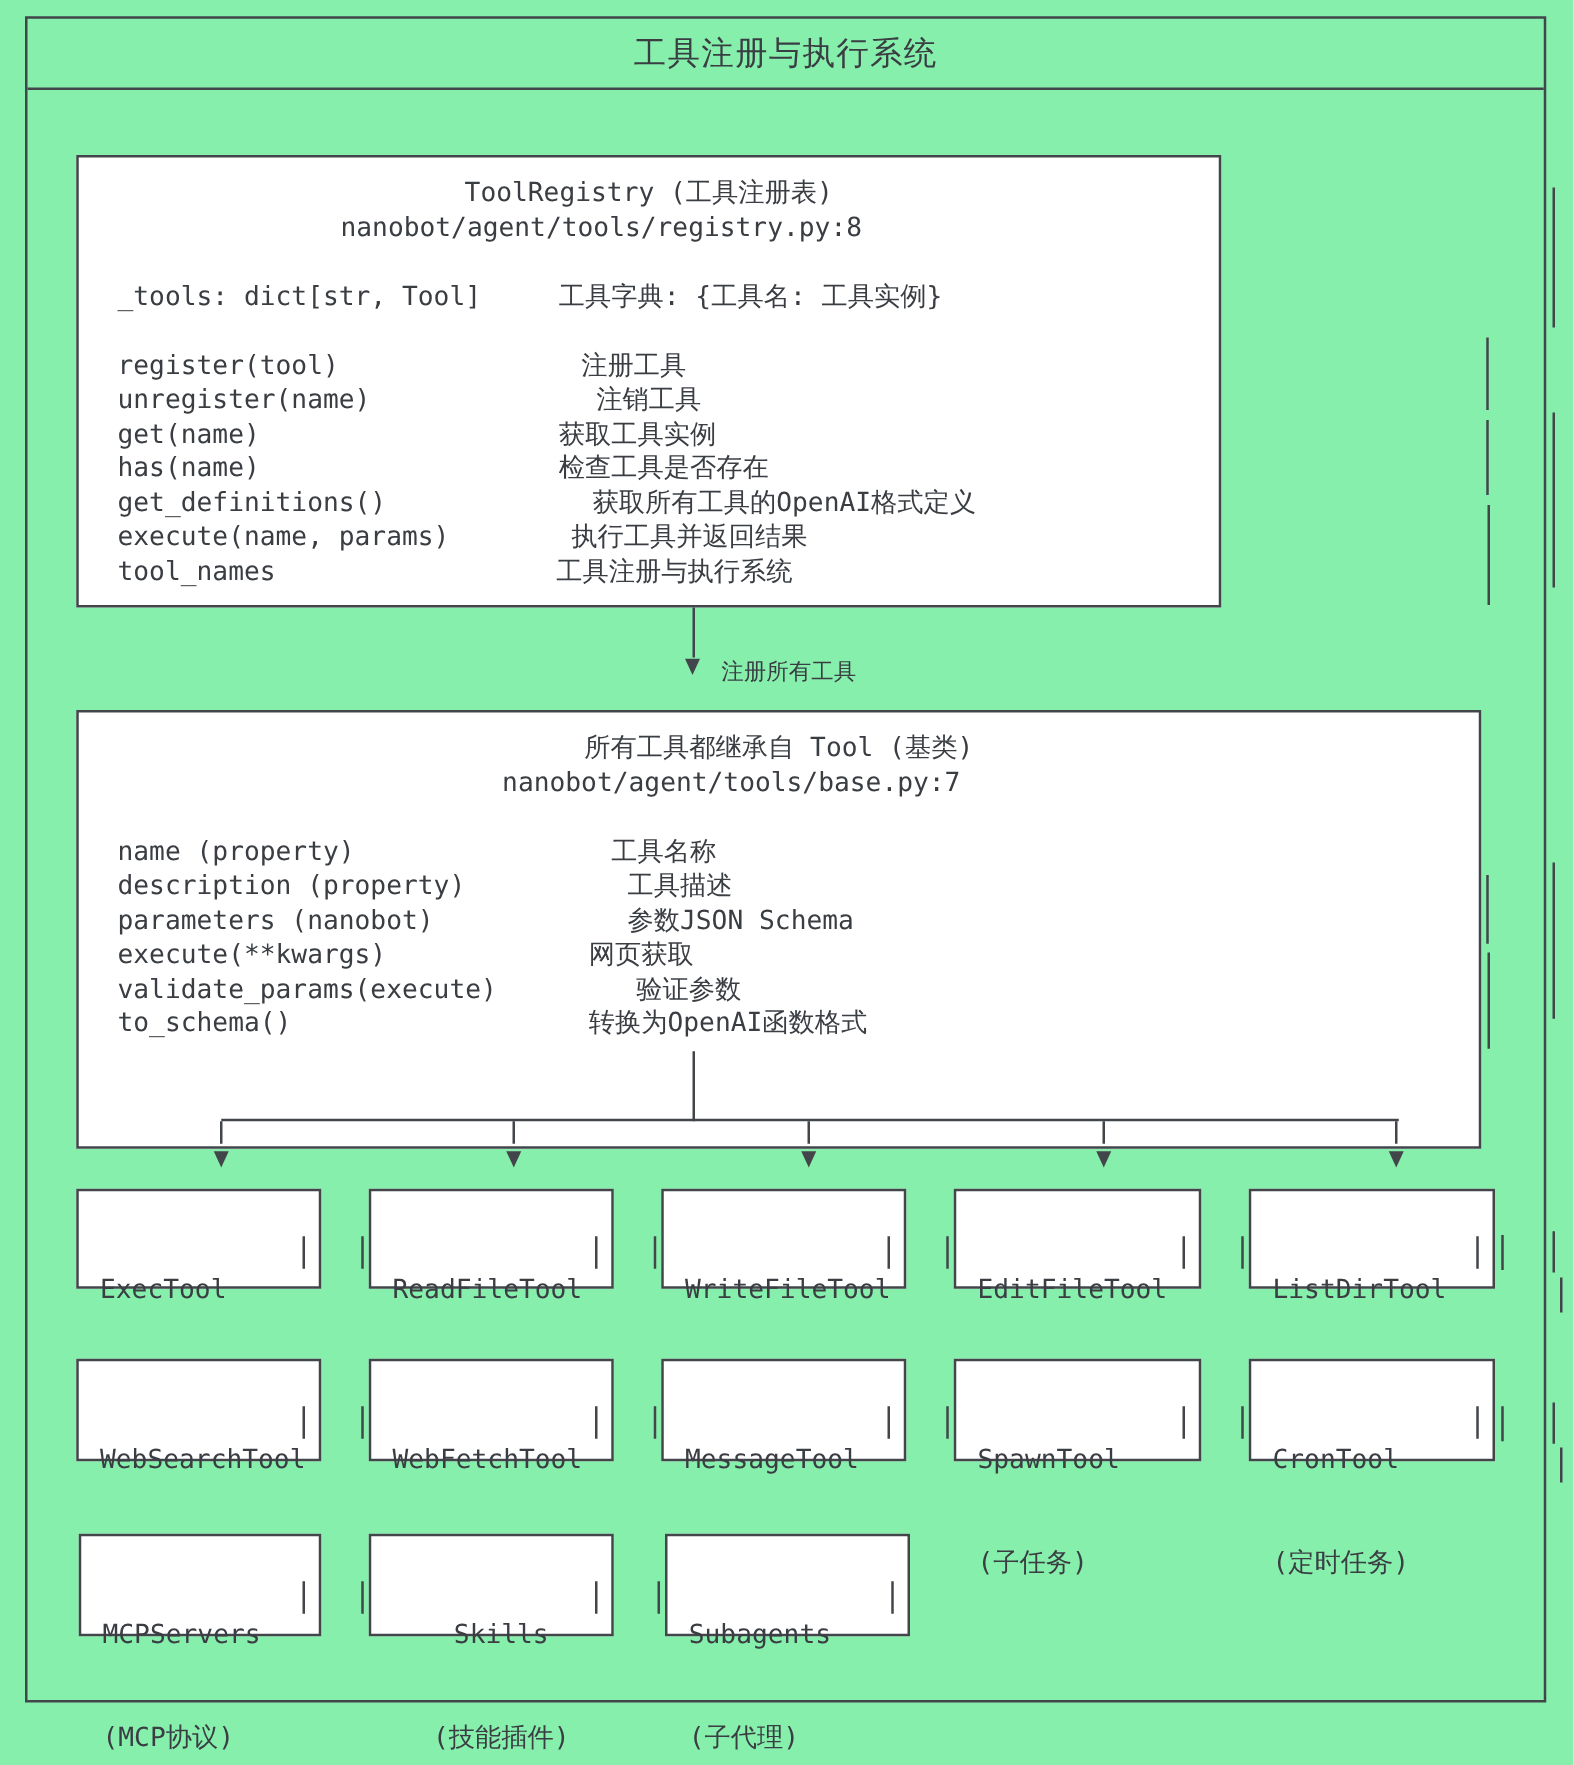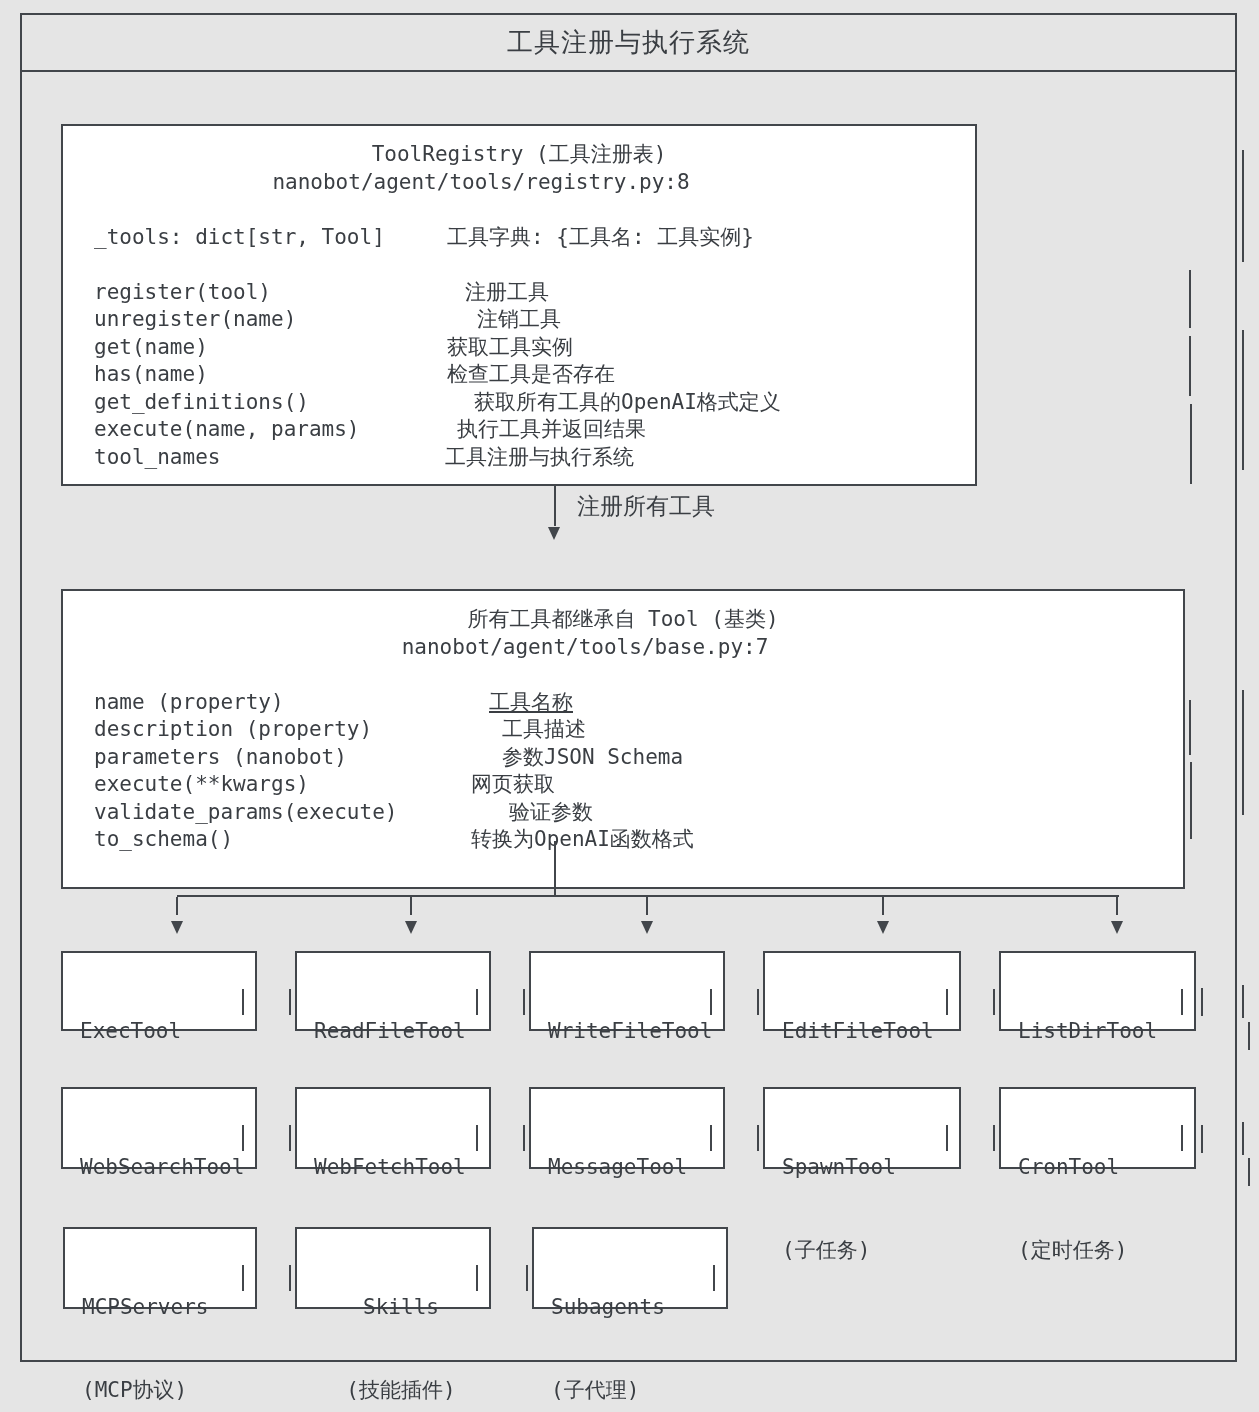--- a/index.html
+++ b/index.html
@@ -1,60 +1,60 @@
 <!DOCTYPE html>
 <html><head>
 <meta charset="utf-8">
 <style>
   :root{
     --stroke:#42464b;
     --text:#3a3e43;
   }
   html,body{margin:0;padding:0;background:#ffffff;}
   .canvas{
-    position:relative;width:1259px;height:1412px;background:#e5e5e5;overflow:hidden;
+    position:relative;width:1259px;height:1412px;background:#86efac;overflow:hidden;
     font-family:"DejaVu Sans Mono","Liberation Mono",monospace;
     color:var(--text);
   }
   
   .frame{position:absolute;left:20px;top:13px;width:1217px;height:1349px;border:2px solid var(--stroke);box-sizing:border-box;}
   .frame-titlebar{position:absolute;left:0;top:0;width:100%;height:57px;border-bottom:2px solid var(--stroke);box-sizing:border-box;
     display:flex;align-items:center;justify-content:center;font-size:26px;letter-spacing:1px;}
   
   .bigbox{position:absolute;border:2px solid var(--stroke);box-sizing:border-box;background:#fff;
     font-size:21px;line-height:27.5px;padding-top:15px;}
   #box1{left:61px;top:124px;width:916px;height:362px;}
-  #box2{left:61px;top:568px;width:1124px;height:300px;margin-top:21px;}
+  #box2{left:61px;top:568px;width:1124px;height:351px;}
   .bb-title{text-align:center;white-space:pre;}
   .bb-path{text-align:center;white-space:pre;transform:translateX(-38px);}
   .sp{height:27.5px;}
   .m-row{display:flex;padding-left:31px;white-space:pre;}
   .m-row .label{flex:0 0 auto;}
   #box1 .m-row .label{width:351px;}
   #box2 .m-row .label{width:377px;}
   
   #box1-methods div.m-row:nth-of-type(1) .desc{margin-left:20px;}
   #box1-methods div.m-row:nth-of-type(2) .desc{margin-left:32px;}
   #box1-methods div.m-row:nth-of-type(3) .desc{margin-left:2px;}
   #box1-methods div.m-row:nth-of-type(4) .desc{margin-left:2px;}
   #box1-methods div.m-row:nth-of-type(5) .desc{margin-left:29px;}
   #box1-methods div.m-row:nth-of-type(6) .desc{margin-left:12px;}
   #box1-methods div.m-row:nth-of-type(7) .desc{margin-left:0px;}
   #box1-fields div.m-row:nth-of-type(1) .desc{margin-left:2px;}
-  #box2-methods div.m-row:nth-of-type(1) .desc{margin-left:18px;text-decoration:underline;}
+  #box2-methods div.m-row:nth-of-type(1) .desc{margin-left:18px;}
   #box2-methods div.m-row:nth-of-type(2) .desc{margin-left:31px;}
   #box2-methods div.m-row:nth-of-type(3) .desc{margin-left:31px;}
   #box2-methods div.m-row:nth-of-type(4) .desc{margin-left:0px;}
   #box2-methods div.m-row:nth-of-type(5) .desc{margin-left:38px;}
   #box2-methods div.m-row:nth-of-type(6) .desc{margin-left:0px;}
   
   .vline{position:absolute;width:2px;background:var(--stroke);}
   .hline{position:absolute;height:2px;background:var(--stroke);}
   .tri-down{position:absolute;width:0;height:0;border-left:6px solid transparent;border-right:6px solid transparent;border-top:13px solid var(--stroke);}
-  .edge-label{position:absolute;font-size:23px;white-space:pre;}
+  .edge-label{position:absolute;font-size:18px;white-space:pre;margin-top:34px;}
   
   .tool-row{position:absolute;left:0;top:0;width:1259px;}
   .tbox{position:absolute;border:2px solid var(--stroke);box-sizing:border-box;width:196px;height:80px;
     font-size:21px;line-height:27.5px;padding:10px 0 0 17px;white-space:pre;background:#fff;}
   .tbox::after{content:"";position:absolute;right:11px;top:36px;width:2px;height:26px;background:var(--stroke);}
   .tbox:not(:nth-of-type(1))::before{content:"";position:absolute;left:-8px;top:36px;width:2px;height:26px;background:var(--stroke);}
   #row1 .tbox{top:951px;}
   #row2 .tbox{top:1087px;height:82px;}
   #row3 .tbox{top:1227px;height:82px;}
   #row1 .tbox:nth-of-type(1),#row2 .tbox:nth-of-type(1){left:61px;}

